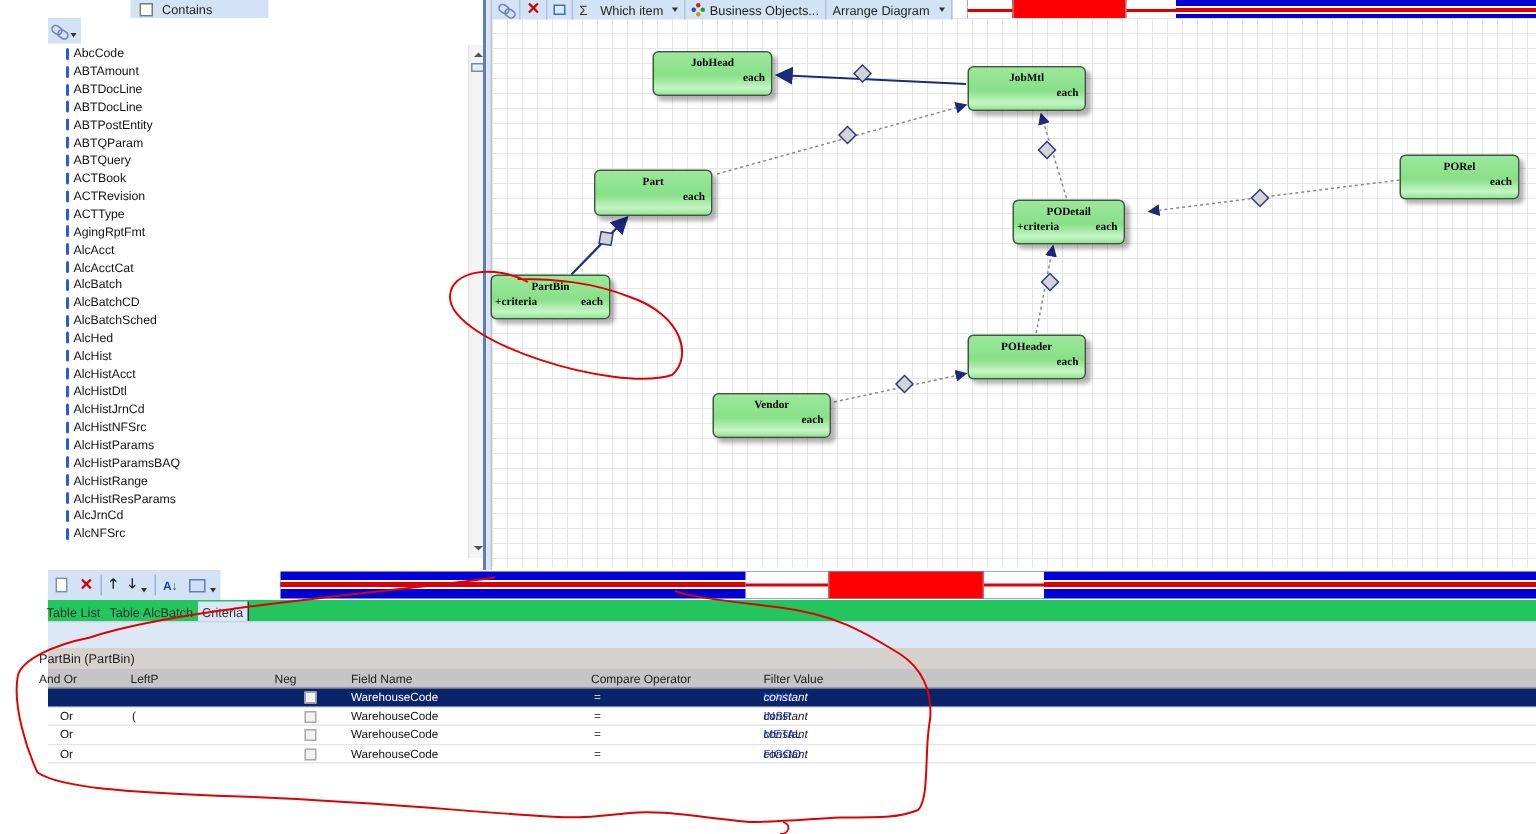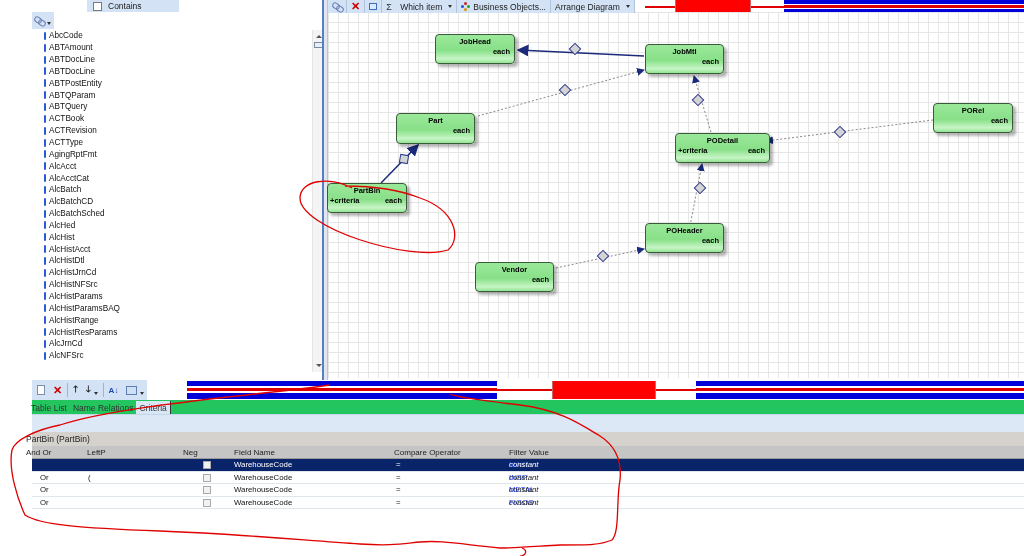--- a/index.html
+++ b/index.html
@@ -47,21 +47,21 @@
     background-size: 10px 10px; }
   .diagram-toolbar { position: absolute; left: 328px; top: 0; height: 13px; display: flex; align-items: center; background: #d3e3f5; z-index: 3; font-size: 8.5px; }
   .diagram-toolbar .tb { height: 13px; display: flex; align-items: center; padding: 0 4px; border-right: 1px solid #b0c4de; color: #222; gap: 3px; white-space: nowrap; }
   .x-icon { color: #d00000; font-weight: bold; font-size: 11px; line-height: 1; }
   .sigma-icon { font-size: 9px; color: #333; }
   .bo-icon { display: inline-block; width: 9px; height: 9px; position: relative; }
   .bo-icon i { position: absolute; width: 3px; height: 3px; border-radius: 50%; }
 
   .node { position: absolute; border: 1px solid #3a5a3a; border-radius: 4px;
     background: linear-gradient(180deg, #9be89b 0%, #88e088 55%, #c6f5c6 85%, #92e592 100%);
-    box-shadow: 3px 3px 3px rgba(0,0,0,0.3); font-family: Liberation Sans, sans-serif; font-weight: bold; }
+    box-shadow: 3px 3px 3px rgba(0,0,0,0.3); font-family: Liberation Serif, serif; font-weight: bold; }
   .node .title { text-align: center; font-size: 7.5px; padding-top: 2px; }
   .node .row { display: flex; justify-content: space-between; font-size: 7.5px; padding: 1px 4px 0 2px; }
   .node .row .crit { }
   .node .row .each { margin-left: auto; }
 
   .diagram svg { position: absolute; left: 0; top: 0; }
 
   
   .bottom-toolbar { position: absolute; left: 32px; top: 380px; height: 20px; display: flex; align-items: center; background: #d3e3f5; z-index: 3; padding-left: 2px; gap: 2px; }
   .bottom-toolbar .tb { height: 18px; display: flex; align-items: center; padding: 0 3px; font-size: 9px; color: #222; }
@@ -285,21 +285,21 @@
         <span class="each">each</span>
       </div>
   </div>
   <div class="node" style="left:-1px; top:171px; width:80px; height:30px;">
     <div class="title">PartBin</div>
     <div class="row">
         <span class="crit">+criteria</span>
         <span class="each">each</span>
       </div>
   </div>
-  <div class="node" style="left:347px; top:121px; width:95px; height:30px;">
+  <div class="node" style="left:347px; top:121px; width:75px; height:30px;">
     <div class="title">PODetail</div>
     <div class="row">
         <span class="crit">+criteria</span>
         <span class="each">each</span>
       </div>
   </div>
   <div class="node" style="left:605px; top:91px; width:80px; height:30px;">
     <div class="title">PORel</div>
     <div class="row">
         <span class="each">each</span>
@@ -371,21 +371,21 @@
       <span class="sort-icon">A↓</span>
     </div>
   <div class="tb">
       <span class="form-icon"></span>
       <span class="dropdown-tri"></span>
     </div>
 </div>
 
 <div class="tabs-bar">
   <div class="tab" style="margin-left:-4px">Table List</div>
-  <div class="tab">Name Relations</div>
+  <div class="tab">Table AlcBatch</div>
   <div class="tab active">Criteria</div>
 </div>
 
 <div class="strip-light"></div>
 <div class="grid-caption">
     <span style="margin-left:-6px">PartBin (PartBin)</span>
   </div>
 
 <div class="grid-header">
   <span style="left:-6px">And Or</span>

